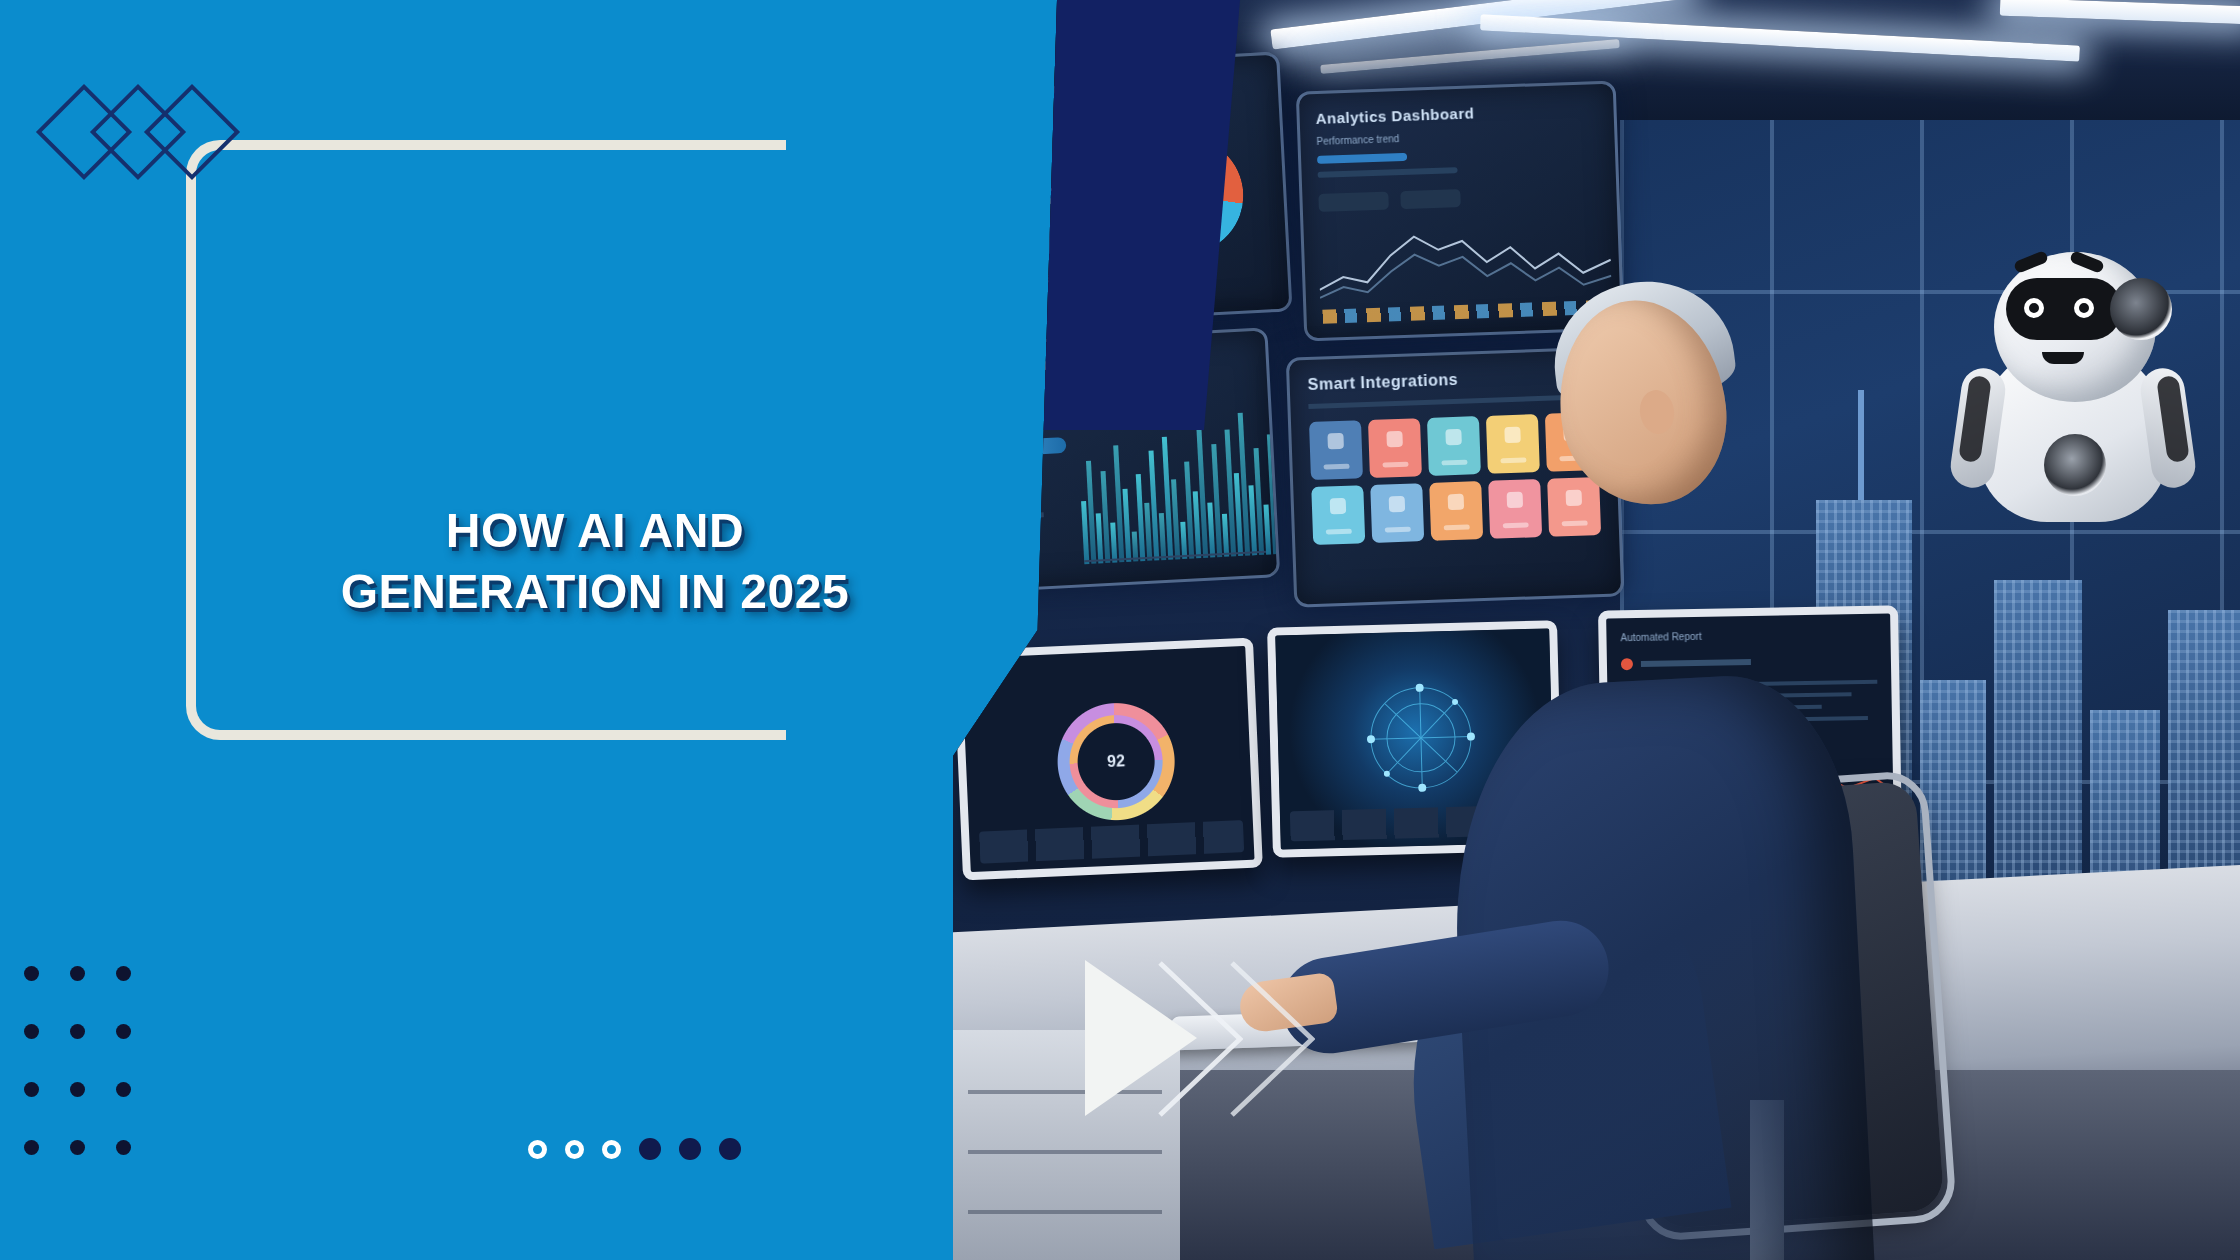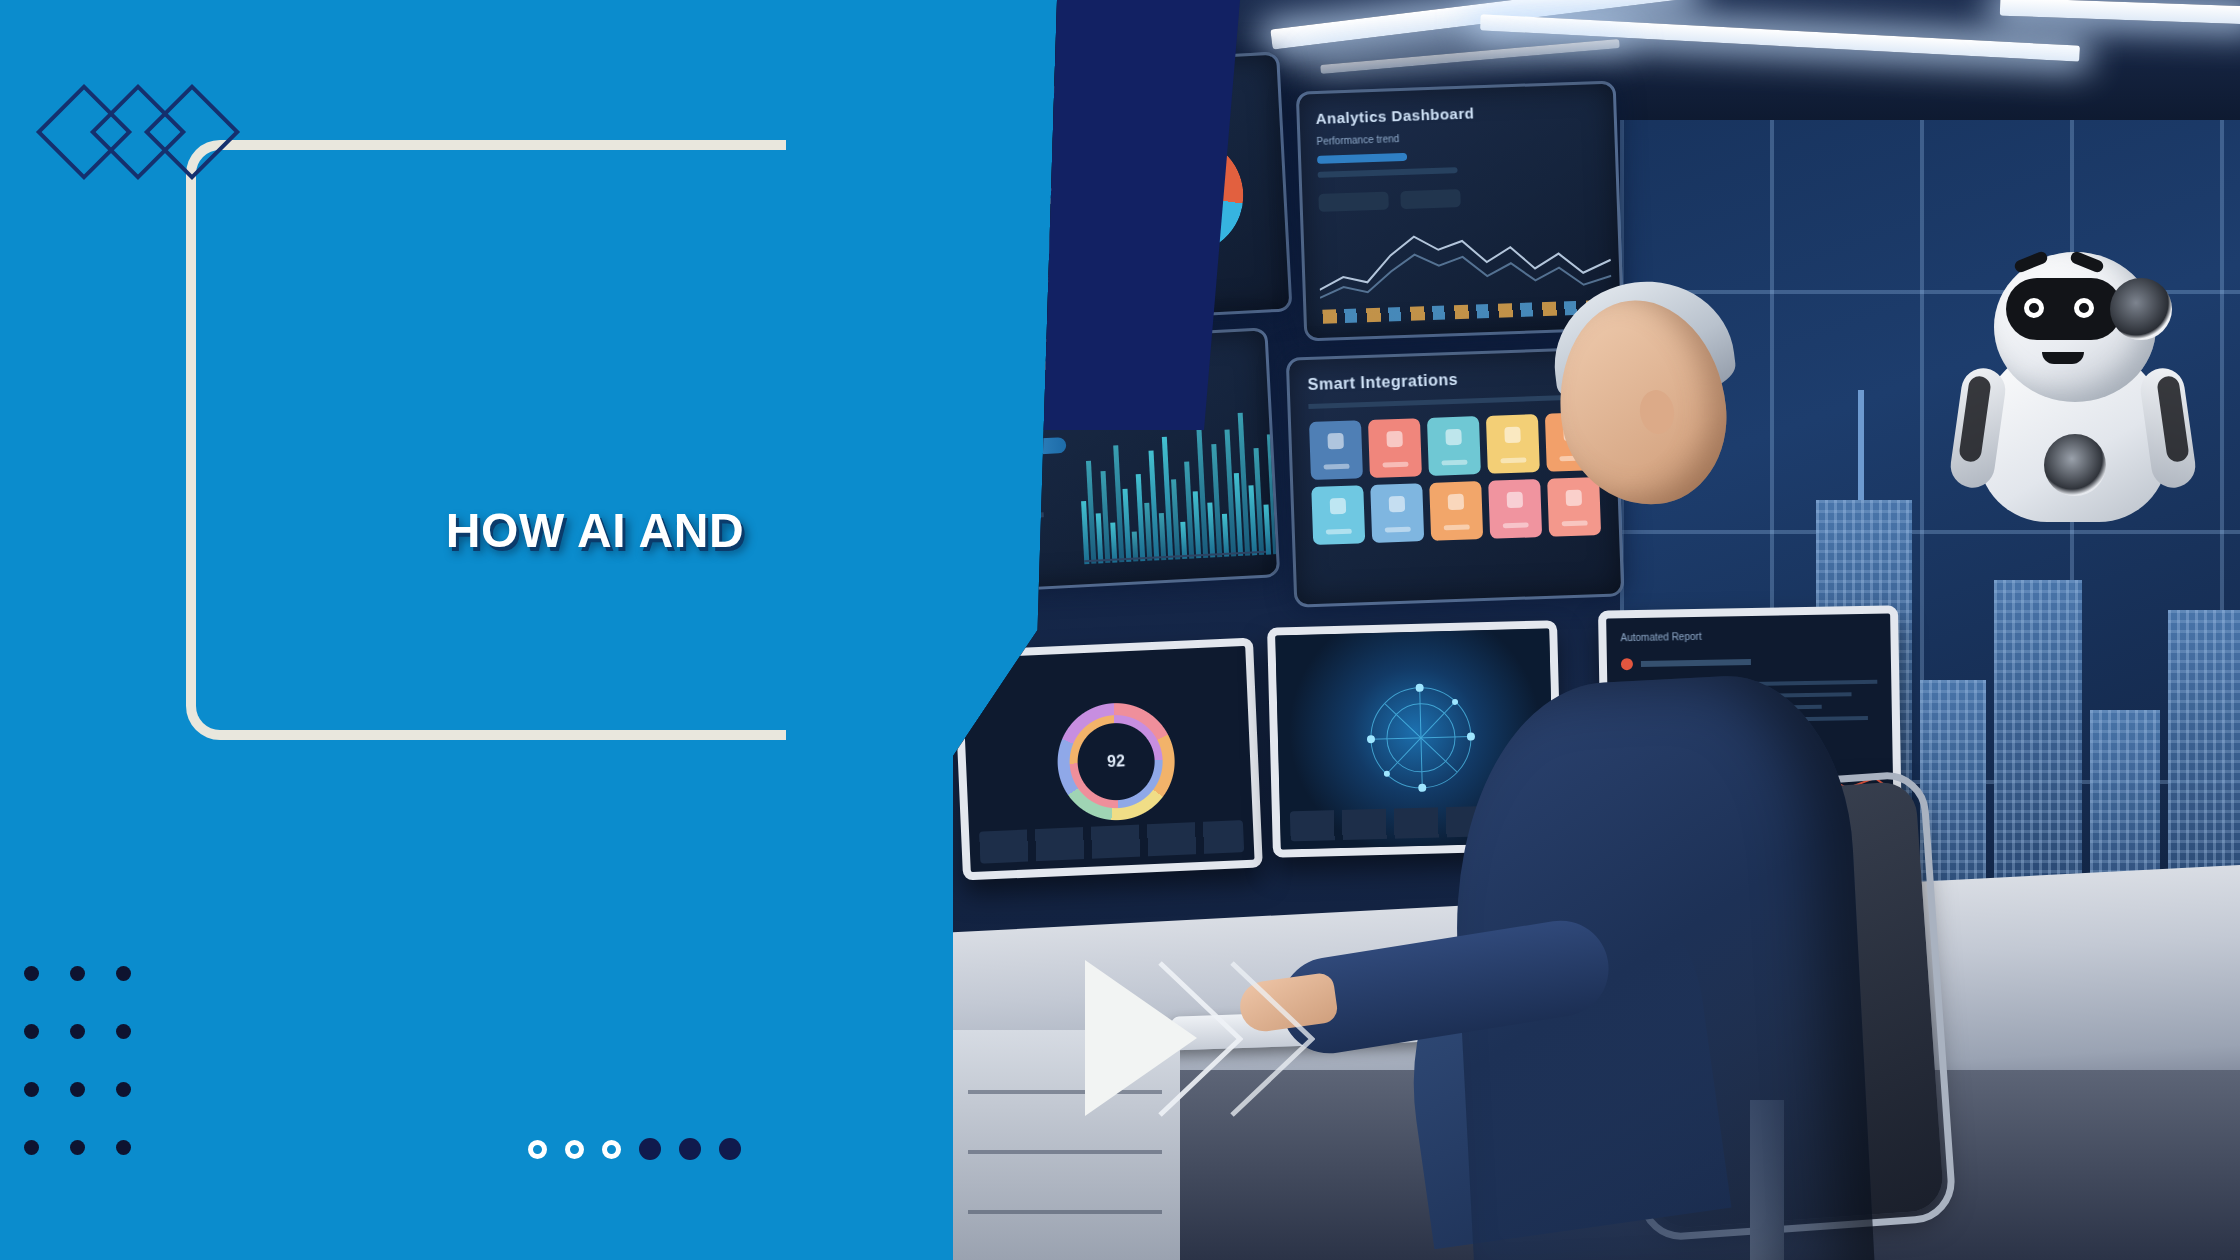--- a/index.html
+++ b/index.html
@@ -489,20 +489,21 @@
   <div class="frame"></div>
 
   <div class="diamonds">
     <span></span>
     <span></span>
     <span></span>
   </div>
 
   <h1 class="title">
       <div>HOW AI AND</div>
+      <div>GENERATION IN 2025</div>
     </h1>
 
   <div class="dotgrid">
       <i></i>
       <i></i>
       <i></i>
       <i></i>
       <i></i>
       <i></i>
       <i></i>

